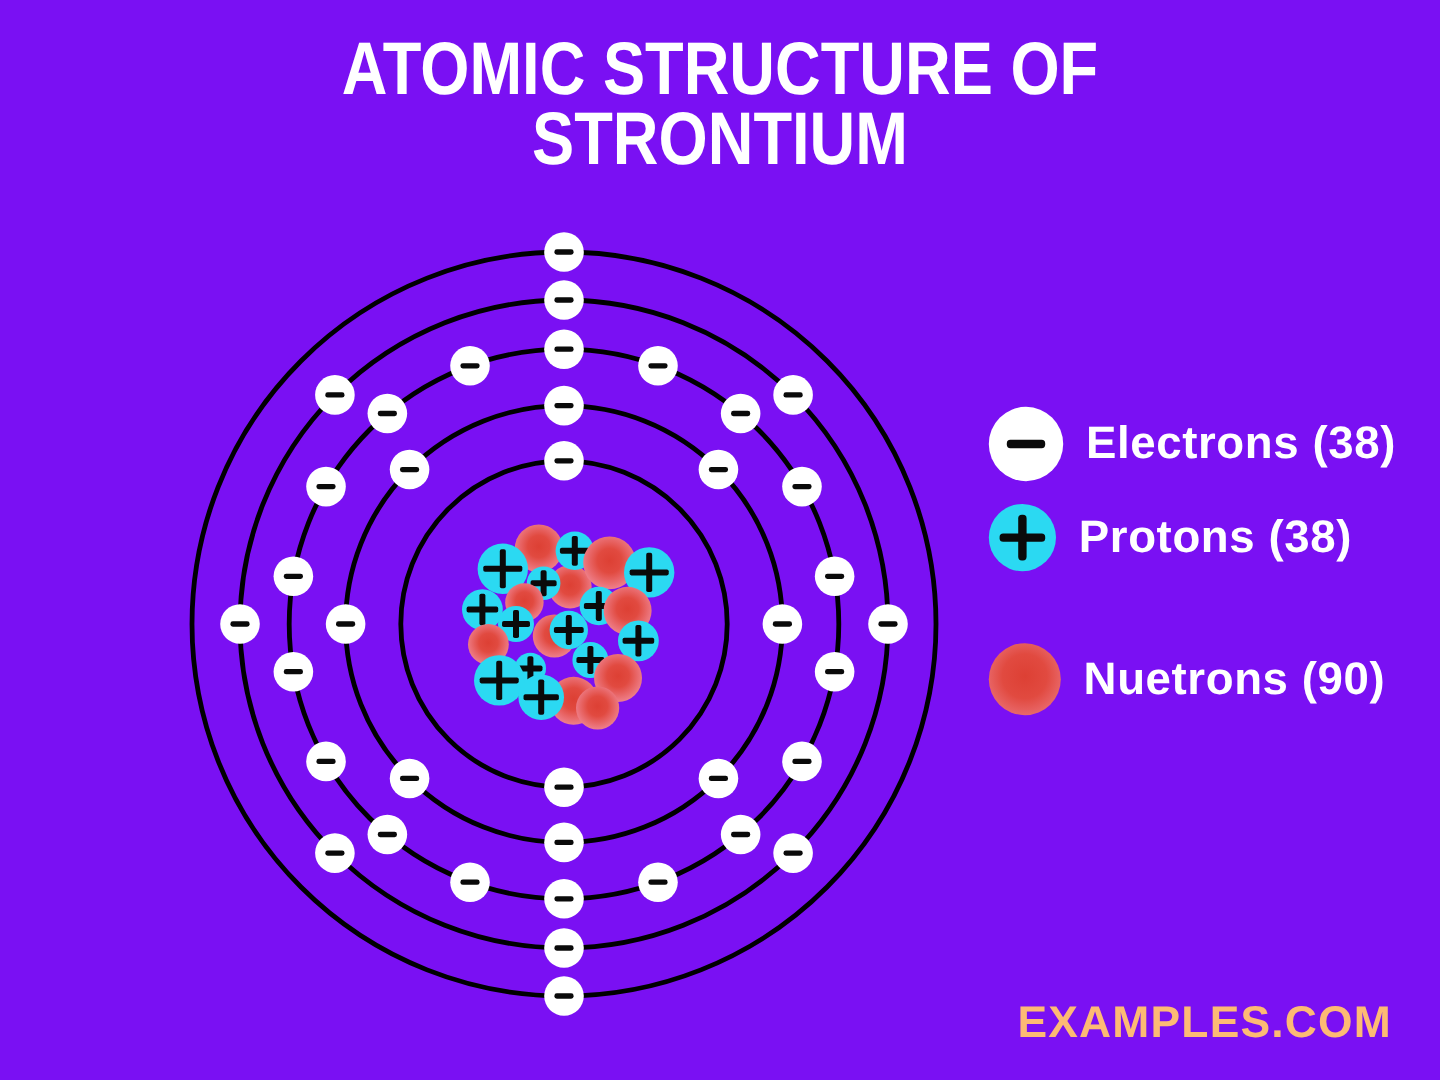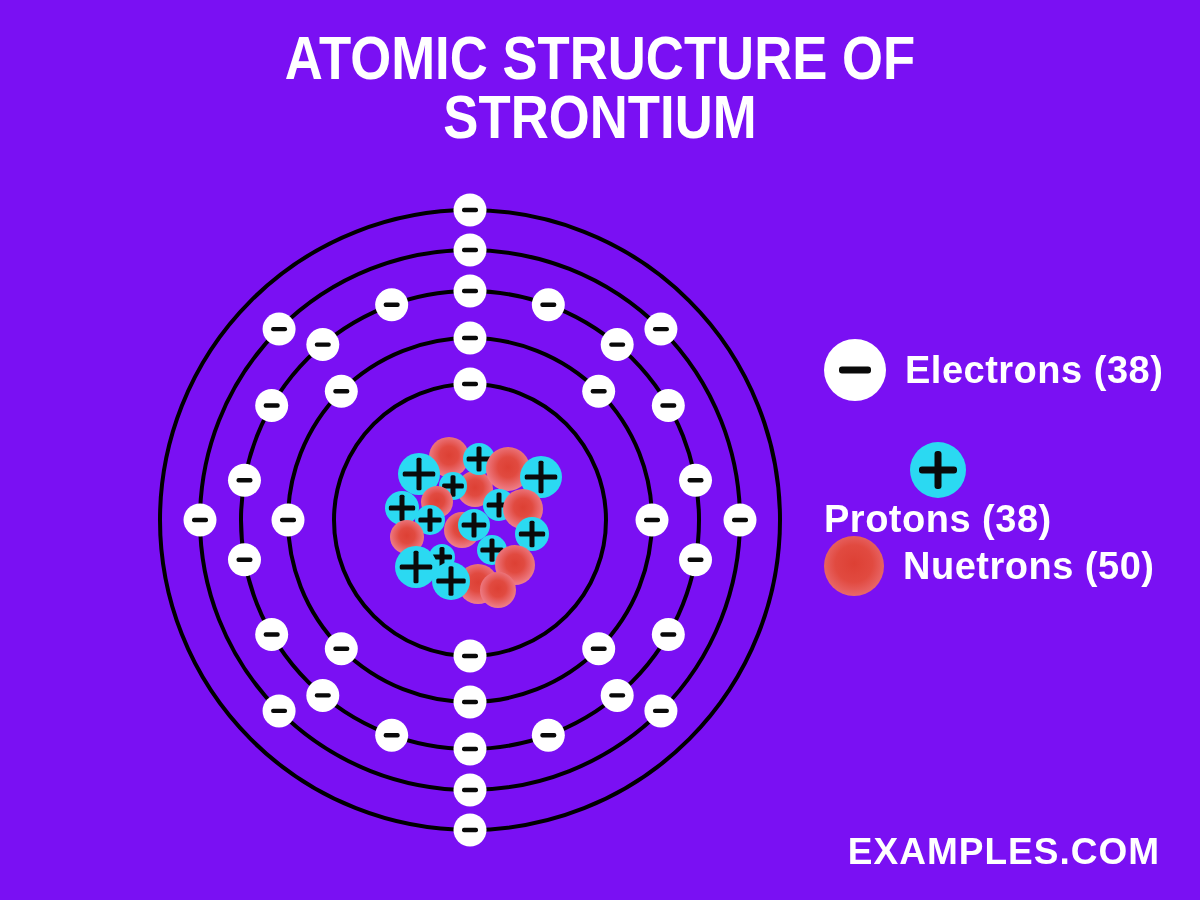--- a/index.html
+++ b/index.html
@@ -47,21 +47,21 @@
   .llabel{
     color:#ffffff;
     font-weight:bold;
     font-size:38px;
     letter-spacing:0.5px;
     white-space:nowrap;
   }
   .brand{
     position:absolute;
     top:831px;right:40px;
-    color:#ffffff;
+    color:#fdba74;
     font-weight:bold;
     font-size:37px;
     letter-spacing:1px;
   }
 </style>
 </head>
 <body>
 
 <div class="canvas">
 
@@ -212,30 +212,30 @@
 
   <div class="legend">
 
     <div class="legend-item" style="top:339px;">
       <span class="licon electron-icon">
         <span class="bar-h"></span>
       </span>
       <span class="llabel">Electrons (38)</span>
     </div>
 
-    <div class="legend-item" style="top:442px;flex-direction:column;">
+    <div class="legend-item" style="top:420px;">
       <span class="licon proton-icon">
         <span class="bar-h"></span>
         <span class="bar-v"></span>
       </span>
       <span class="llabel">Protons (38)</span>
     </div>
 
     <div class="legend-item" style="top:536px;">
       <span class="licon neutron-icon"></span>
-      <span class="llabel">Nuetrons (50)</span>
+      <span class="llabel">Nuetrons (90)</span>
     </div>
 
   </div>
 
   <div class="brand">EXAMPLES.COM</div>
 
 </div>
 
 </body></html>

